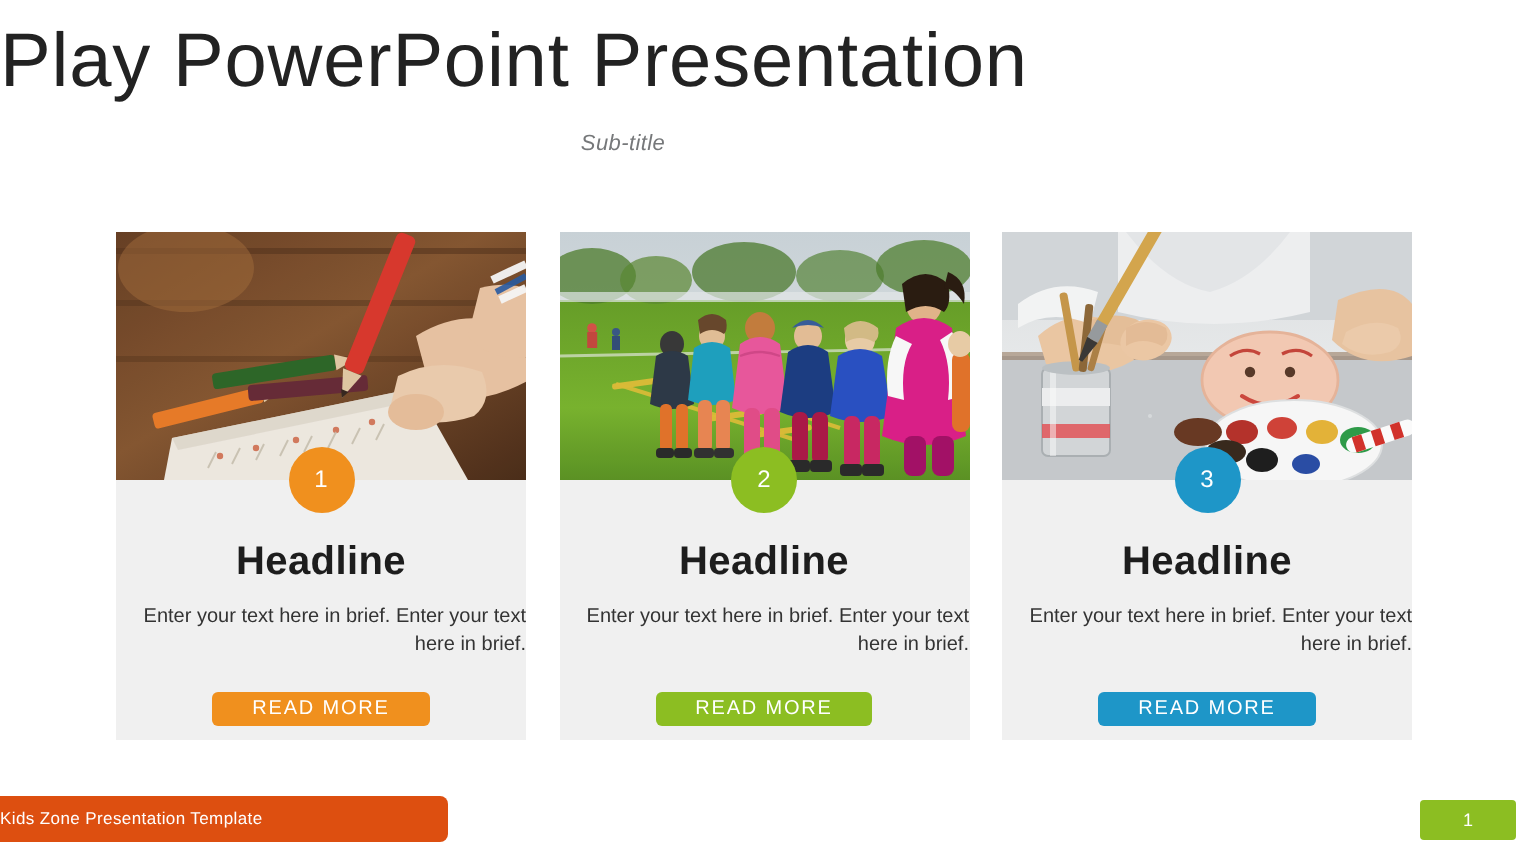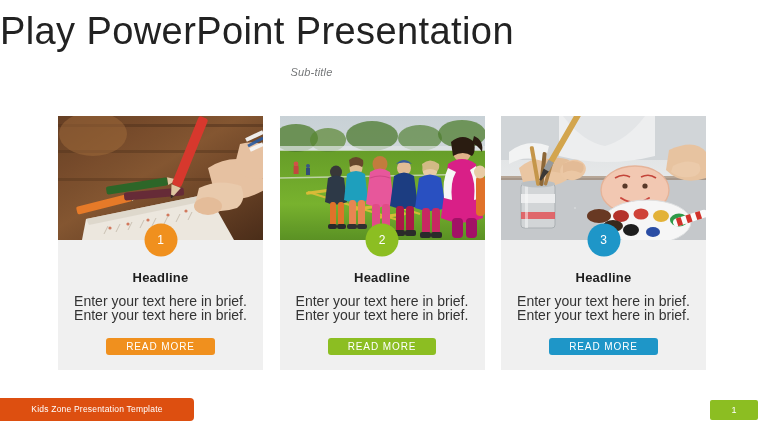--- a/index.html
+++ b/index.html
@@ -85,31 +85,31 @@
     font-size: 12px;
     line-height: 33px;
     text-align: center;
     z-index: 3;
   }
   .card-body {
     padding-top: 30px;
     text-align: center;
   }
   .headline {
-    font-size: 13px;
+    font-size: 20px;
     font-weight: 600;
     color: #1d1d1d;
     letter-spacing: 0.2px;
     margin: 0 0 9px 0;
   }
   .blurb {
-    font-size: 14px;
+    font-size: 10px;
     line-height: 14px;
     color: #333333;
-    text-align: center;
+    text-align: right;
     margin: 0 0;
   }
   .read-more {
     display: inline-block;
     margin-top: 16px;
     padding: 0 20px;
     height: 17px;
     line-height: 17px;
     border-radius: 3px;
     font-size: 10px;
@@ -120,25 +120,24 @@
     font-family: "Liberation Sans", sans-serif;
   }
 
   
   .footer-tag {
     position: absolute;
     left: 0;
     top: 398px;
     height: 23px;
     line-height: 23px;
-    width: 194px;
+    width: 224px;
     border-radius: 0 4px 4px 0;
     color: #ffffff;
     font-size: 8.5px;
-    text-align: center;
     letter-spacing: 0.2px;
   }
   .page-badge {
     position: absolute;
     left: 710px;
     top: 400px;
     width: 48px;
     height: 20px;
     line-height: 20px;
     border-radius: 2px;

